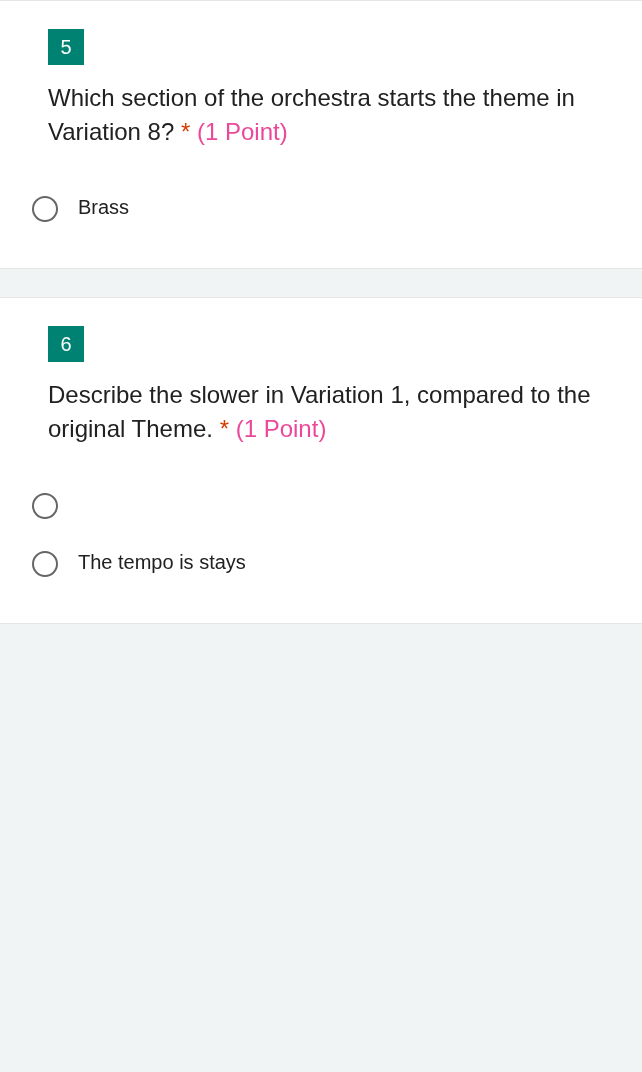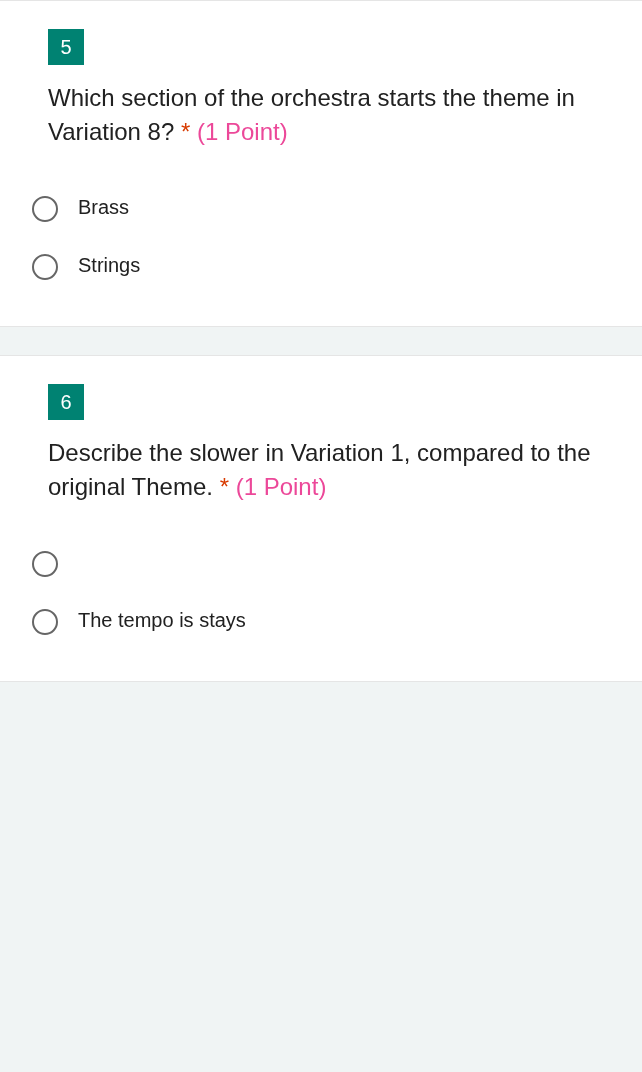--- a/index.html
+++ b/index.html
@@ -75,24 +75,20 @@
       <span class="required">*</span>
       <span> </span>
       <span class="points">(1 Point)</span>
     </div>
   </div>
   <div class="options">
     <div class="option">
       <div class="radio"></div>
       <div class="option-label">Brass</div>
     </div>
-    <div class="option">
-      <div class="radio"></div>
-      <div class="option-label">Strings</div>
-    </div>
   </div>
 </div>
 
 <div class="question-card">
   <div class="question-header">
     <div class="question-number">6</div>
     <div class="question-text">
       <span>Describe the slower in Variation 1, compared to the original Theme.</span>
       <span class="required">*</span>
       <span> </span>

